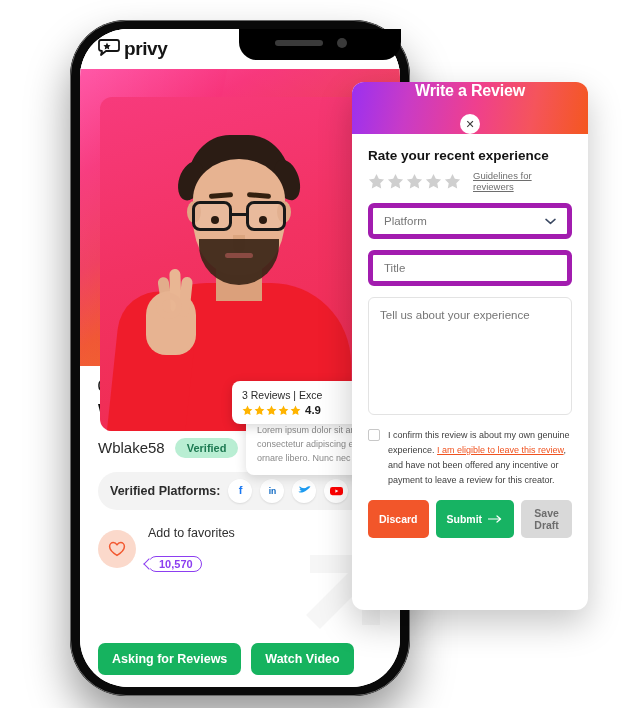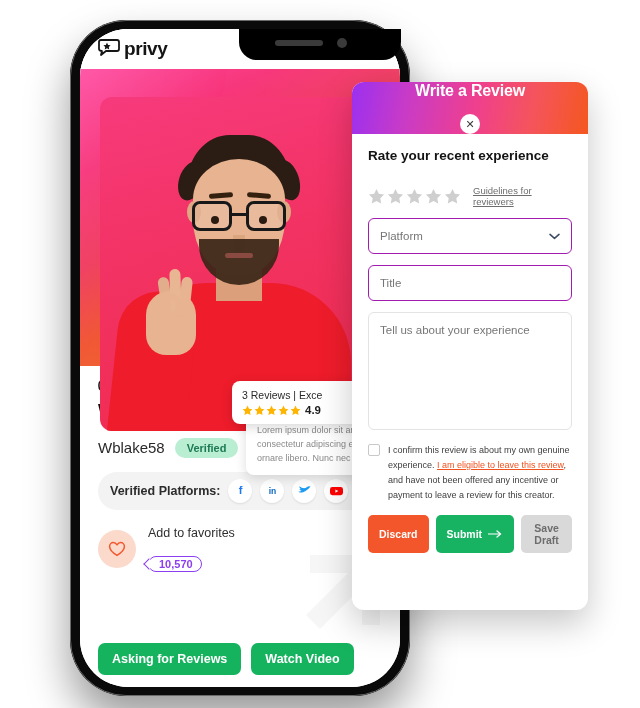--- a/index.html
+++ b/index.html
@@ -212,26 +212,26 @@
     flex-direction: column;
   }
   .modal-title { color:#fff; font-size: 16px; font-weight: 700; letter-spacing: -.2px; }
   .close-btn {
     width: 20px; height: 20px; border-radius: 50%;
     background:#fff; display:flex; align-items:center; justify-content:center;
     color:#3a3a3a; font-size: 11px; line-height:1; border:none;
   }
   .modal-body { padding: 14px 16px 0; }
   .rate-title { font-size: 13.5px; font-weight: 600; color: #141414; }
-  .rate-row { display:flex; align-items:center; gap: 12px; margin-top: 22px; }
+  .rate-row { display:flex; align-items:center; gap: 12px; margin-top: 7px; }
   .stars-empty { display:flex; gap:2px; }
   .guidelines { font-size: 9.5px; color: #6e6e6e; text-decoration: underline; }
 
   .field {
-    margin-top: 11px; height: 36px; border: 1px solid #a21caf; border-radius: 6px;
+    margin-top: 11px; height: 36px; border: 5px solid #a21caf; border-radius: 6px;
     display: flex; align-items: center; padding: 0 11px;
     font-size: 11.5px; color: #767676; justify-content: space-between;
     background:#fff;
   }
   .field-ta {
     margin-top: 11px; height: 118px; border: 1px solid #e3e3e3; border-radius: 6px;
     padding: 11px; font-size: 11.5px; color: #767676; background:#fff;
   }
 
   .consent { display:flex; gap: 8px; margin-top: 13px; }

